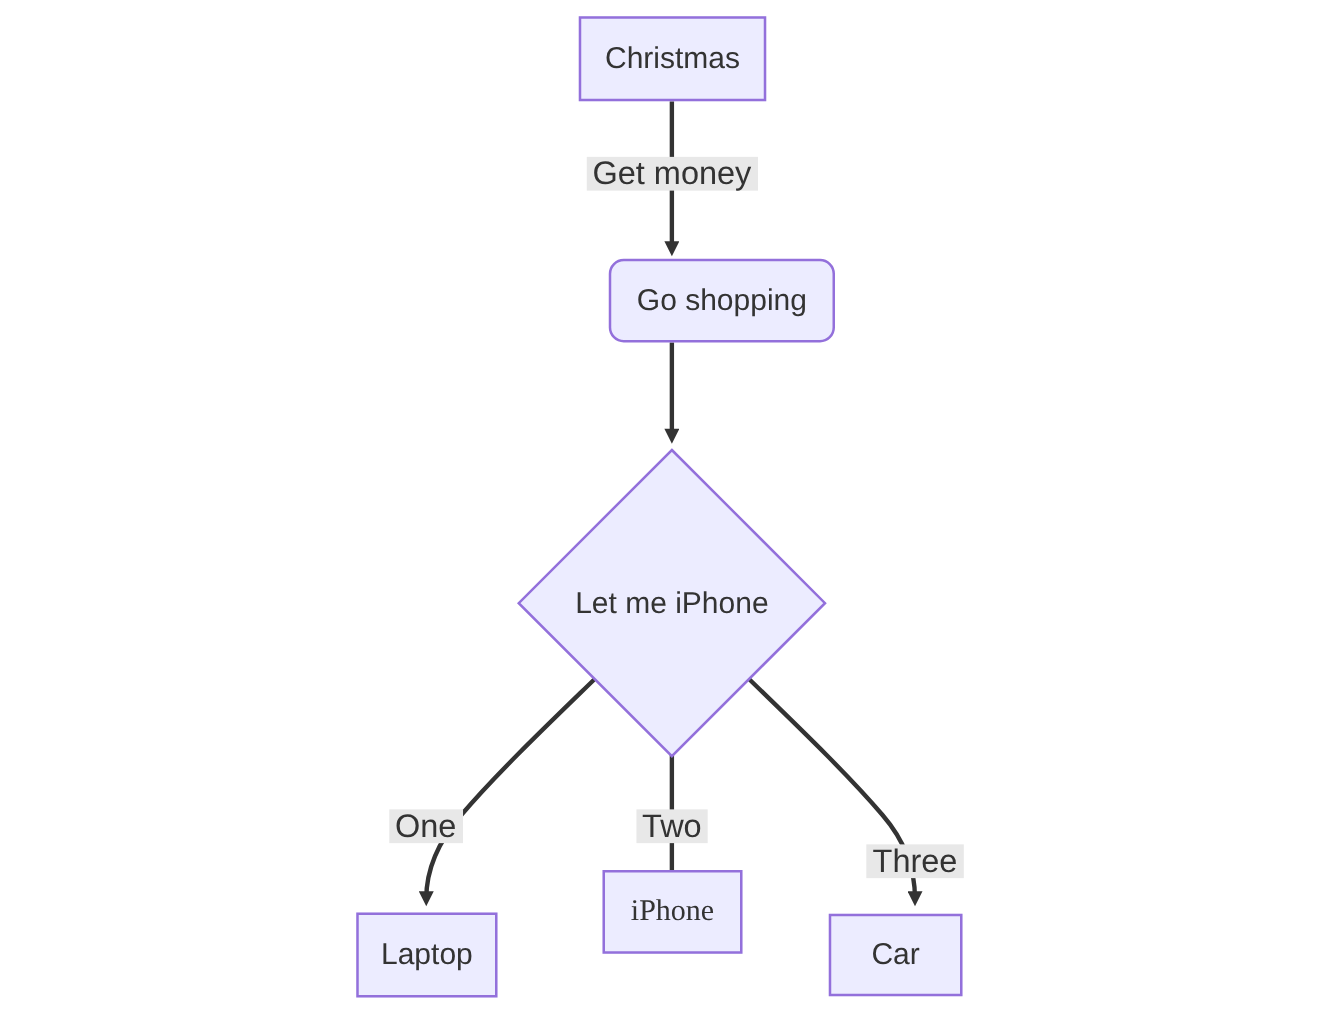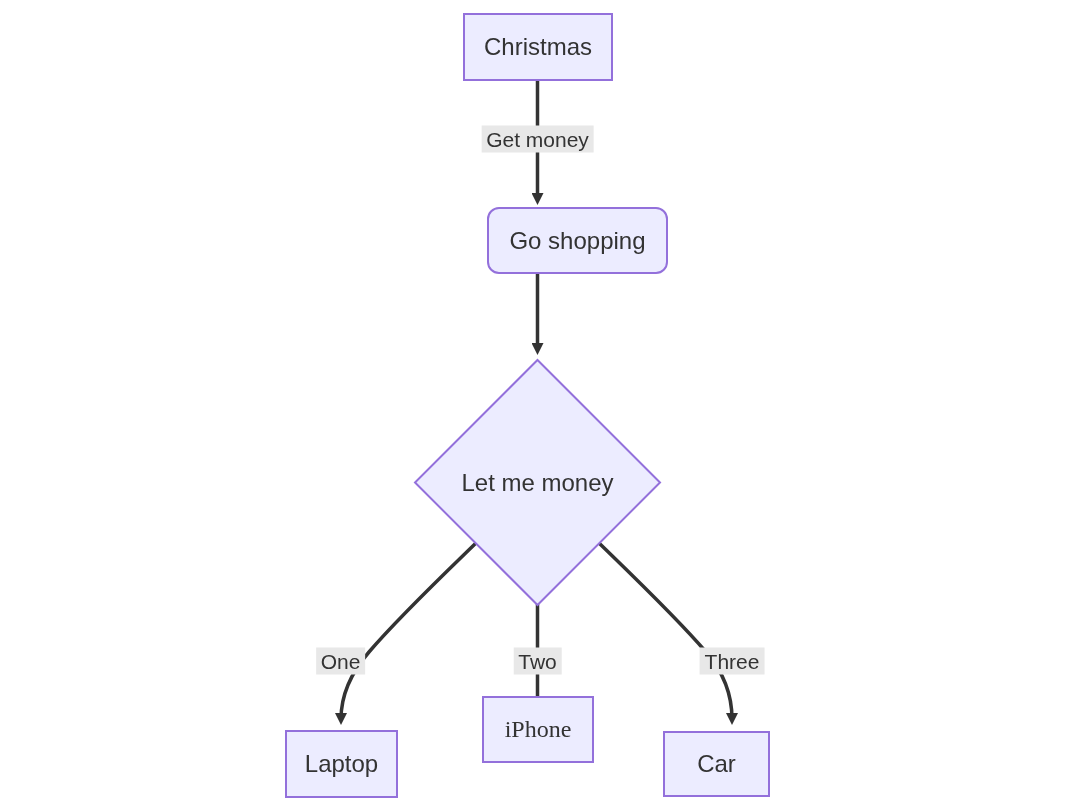--- a/index.html
+++ b/index.html
@@ -48,35 +48,35 @@
     align-items: center;
     justify-content: center;
     font-size: 24px;
     color: #333333;
   }
   .edge-label {
     position: absolute;
     transform: translate(-50%, -50%);
     background: #e8e8e8;
     color: #333333;
-    font-size: 21px;
+    font-size: 26px;
     line-height: 27px;
     padding: 0 5px;
     white-space: nowrap;
   }
   
   .node-christmas { left: 463px; top: 13px;  width: 150px; height: 68px; }
   .node-shopping  { left: 448px; top: 207px; width: 181px; height: 67px; }
   .node-laptop    { left: 285px; top: 730px; width: 113px; height: 68px; }
   .node-iphone    { left: 482px; top: 696px; width: 112px; height: 67px; font-family: Liberation Serif, serif; }
   .node-car       { left: 663px; top: 731px; width: 107px; height: 66px; }
   .label-getmoney { left: 537.5px; top: 139px; }
   .label-one      { left: 340.5px; top: 661px; }
   .label-two      { left: 537.5px; top: 661px; }
-  .label-three    { left: 732px;   top: 661px; }
+  .label-three    { left: 732px;   top: 689px; }
 </style>
 </head>
 <body>
 
 <div class="canvas">
 
   <svg class="edges-svg" viewBox="0 0 1071 812" xmlns="http://www.w3.org/2000/svg">
     <defs>
       <marker id="arrow" viewBox="0 0 10 10" refX="5" refY="5" markerUnits="userSpaceOnUse" markerWidth="14" markerHeight="12" orient="auto">
         <path d="M 0 0 L 10 5 L 0 10 z" fill="#333333"></path>
@@ -98,21 +98,21 @@
 
   <div class="node node-christmas">
     <span>Christmas</span>
   </div>
 
   <div class="node rounded node-shopping">
     <span>Go shopping</span>
   </div>
 
   <div class="diamond-label">
-    <span>Let me money</span>
+    <span>Let me iPhone</span>
   </div>
 
   <div class="node node-laptop">
     <span>Laptop</span>
   </div>
 
   <div class="node node-iphone">
     <span>iPhone</span>
   </div>
 

